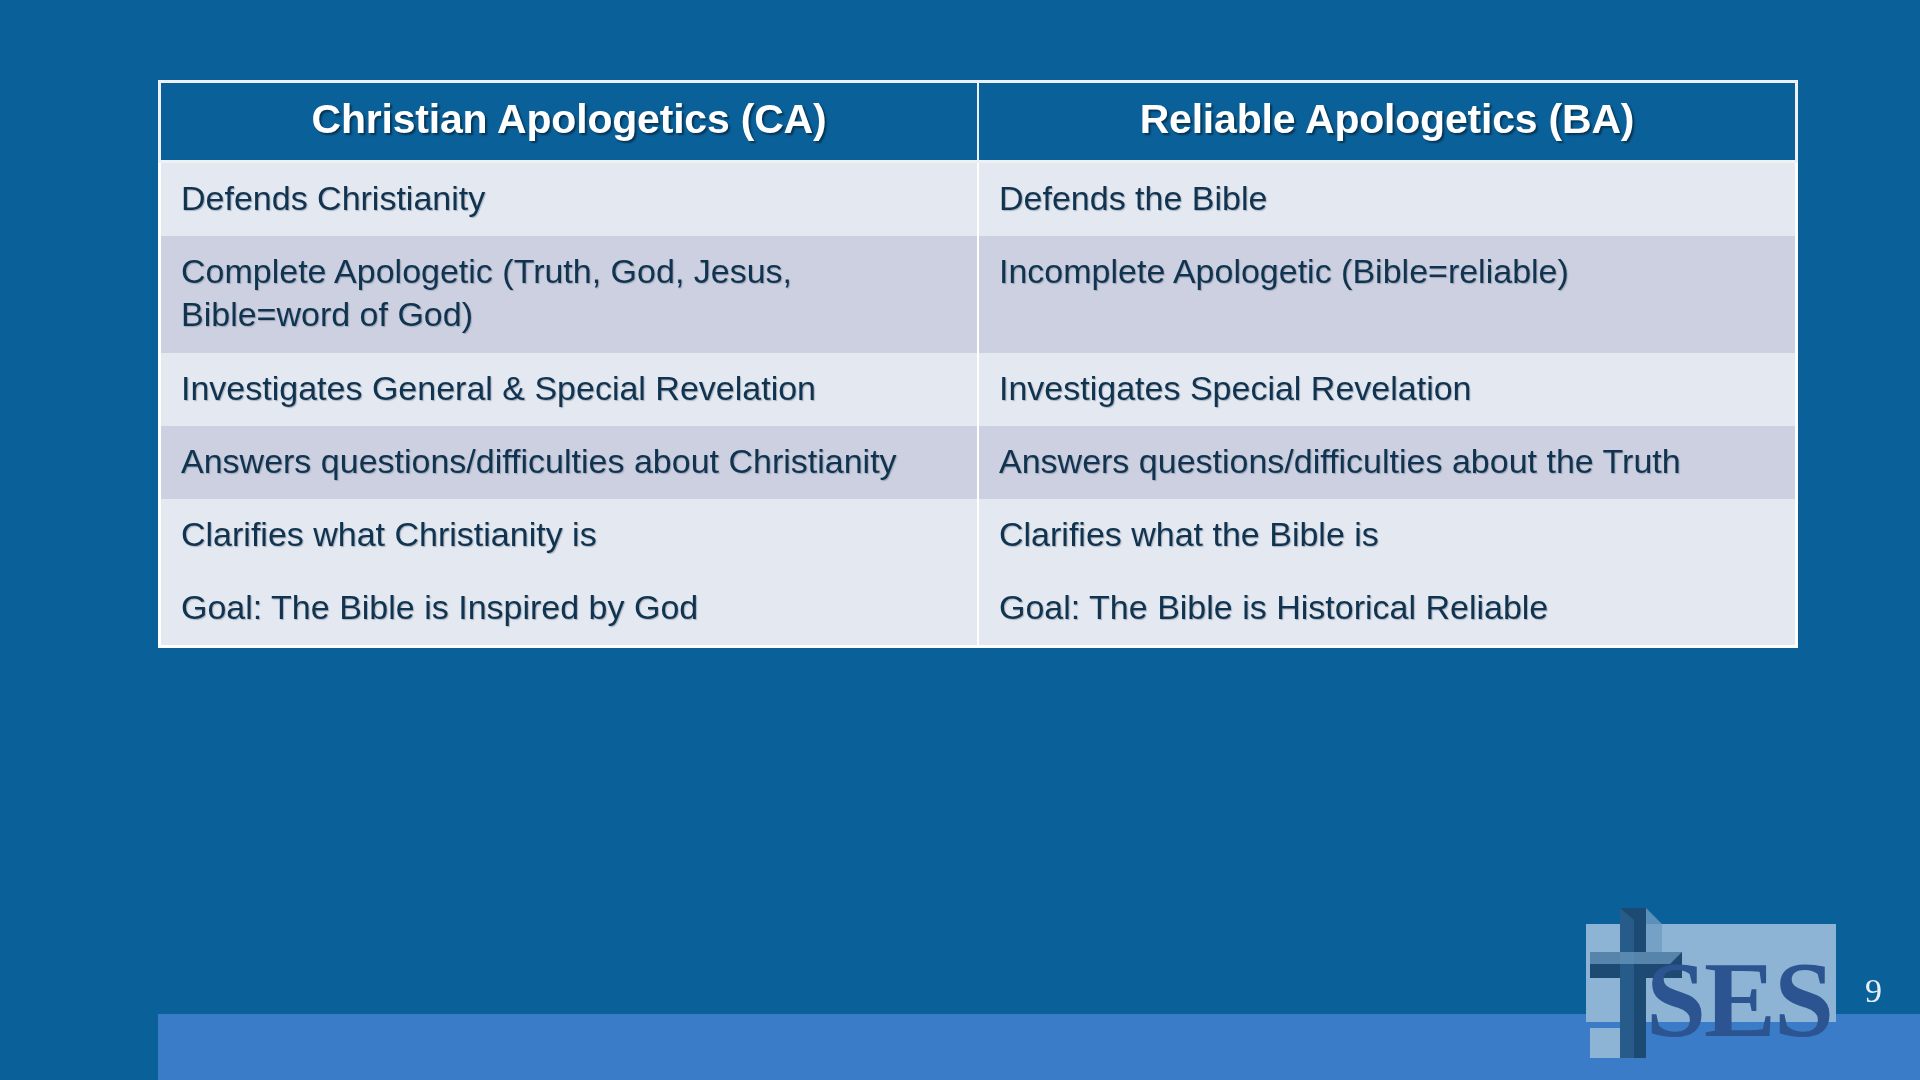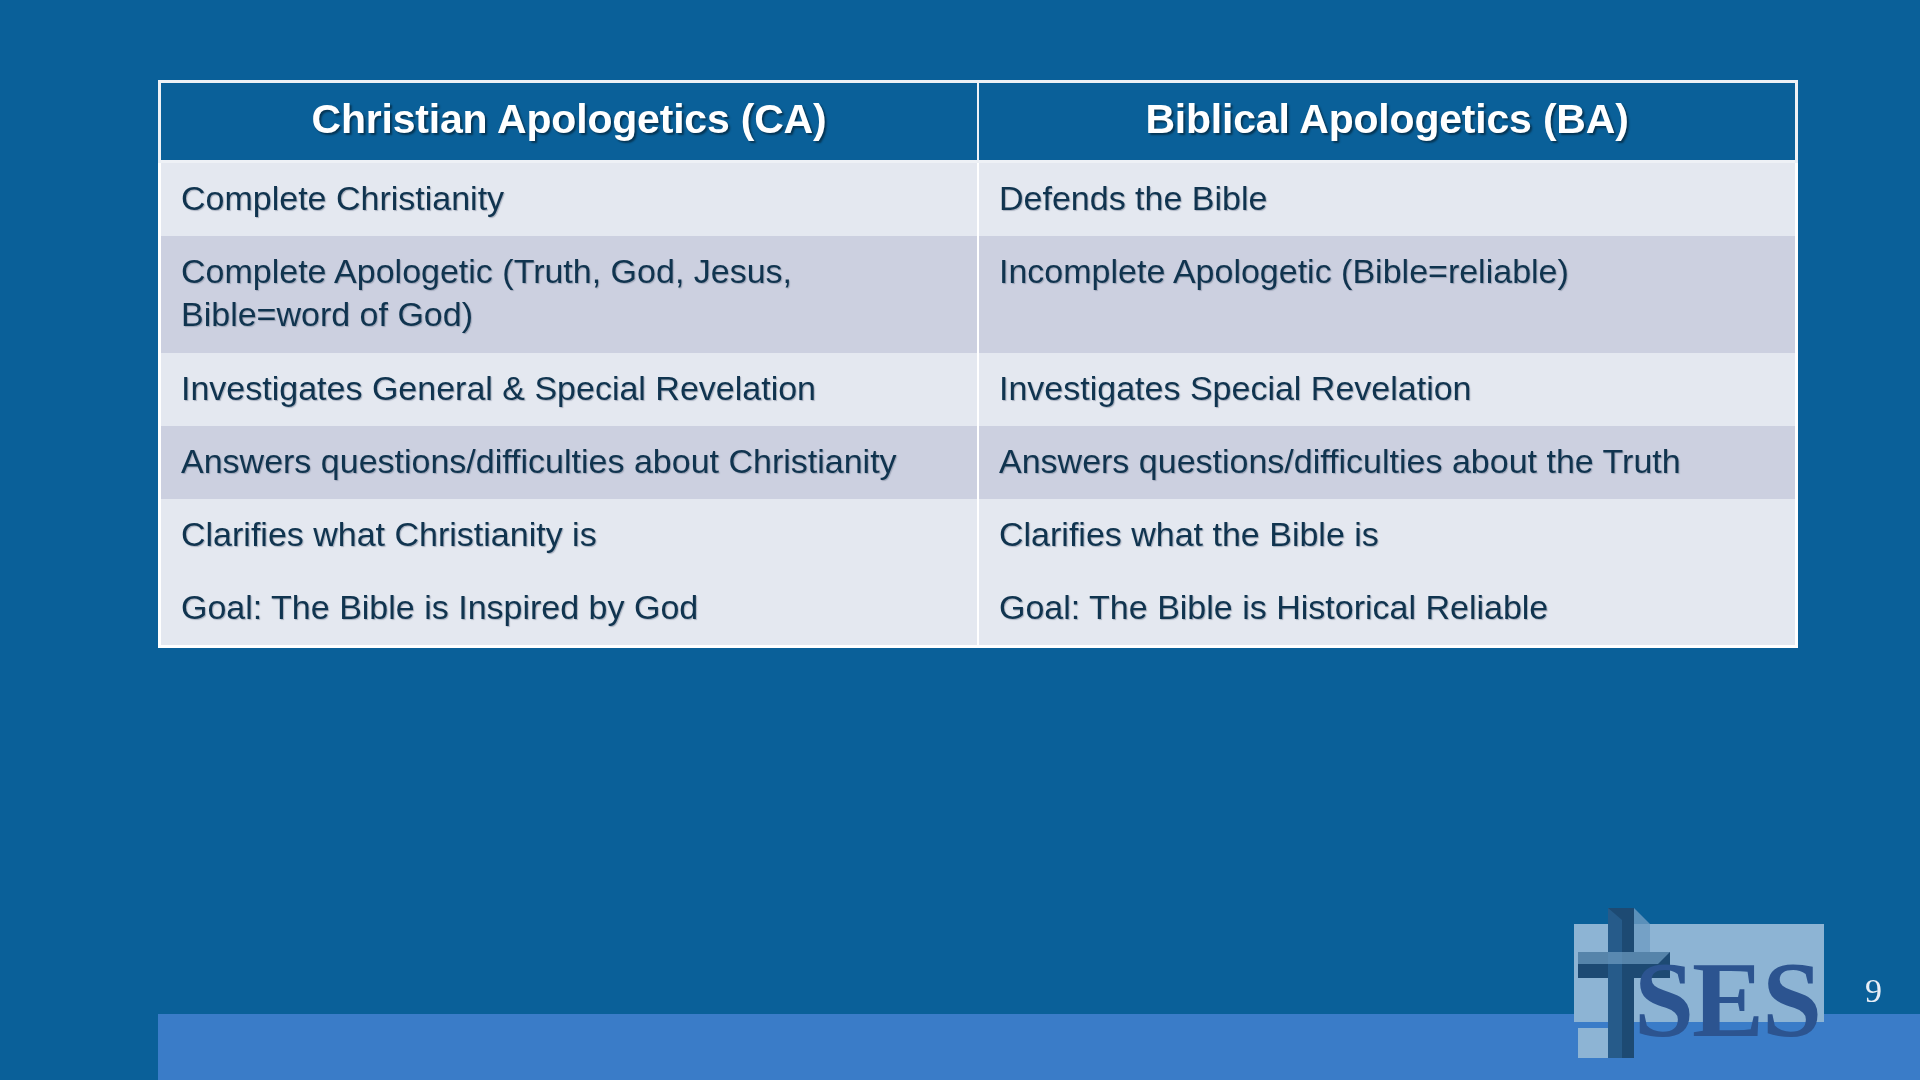--- a/index.html
+++ b/index.html
@@ -81,21 +81,21 @@
     border-right: 3px solid #ffffff;
   }
 
   tbody tr.band-a td { background: #ccd0e0; }
   tbody tr.band-b td { background: #e4e8f0; }
   tbody tr:last-child td { border-bottom: 3px solid #ffffff; }
 
   
   .ses-logo {
     position: absolute;
-    right: 96px;
+    right: 84px;
     bottom: 58px;
     width: 250px;
     height: 98px;
     background: #8db4d4;
   }
   .ses-logo .cross-mark {
     position: absolute;
     left: 4px;
     top: -16px;
     width: 92px;
@@ -127,26 +127,26 @@
 
 <div class="slide">
 
   <div class="bottom-bar"></div>
 
   <div class="table-wrap">
     <table class="compare">
       <thead>
         <tr>
           <th class="th-left">Christian Apologetics (CA)</th>
-          <th class="th-right">Biblical Apologetics (BA)</th>
+          <th class="th-right">Reliable Apologetics (BA)</th>
         </tr>
       </thead>
       <tbody>
         <tr class="band-b">
-          <td class="cell-left">Complete Christianity</td>
+          <td class="cell-left">Defends Christianity</td>
           <td class="cell-right">Defends the Bible</td>
         </tr>
         <tr class="band-a">
           <td class="cell-left">Complete Apologetic (Truth, God, Jesus, Bible=word of God)</td>
           <td class="cell-right">Incomplete Apologetic (Bible=reliable)</td>
         </tr>
         <tr class="band-b">
           <td class="cell-left">Investigates General &amp; Special Revelation</td>
           <td class="cell-right">Investigates Special Revelation</td>
         </tr>

